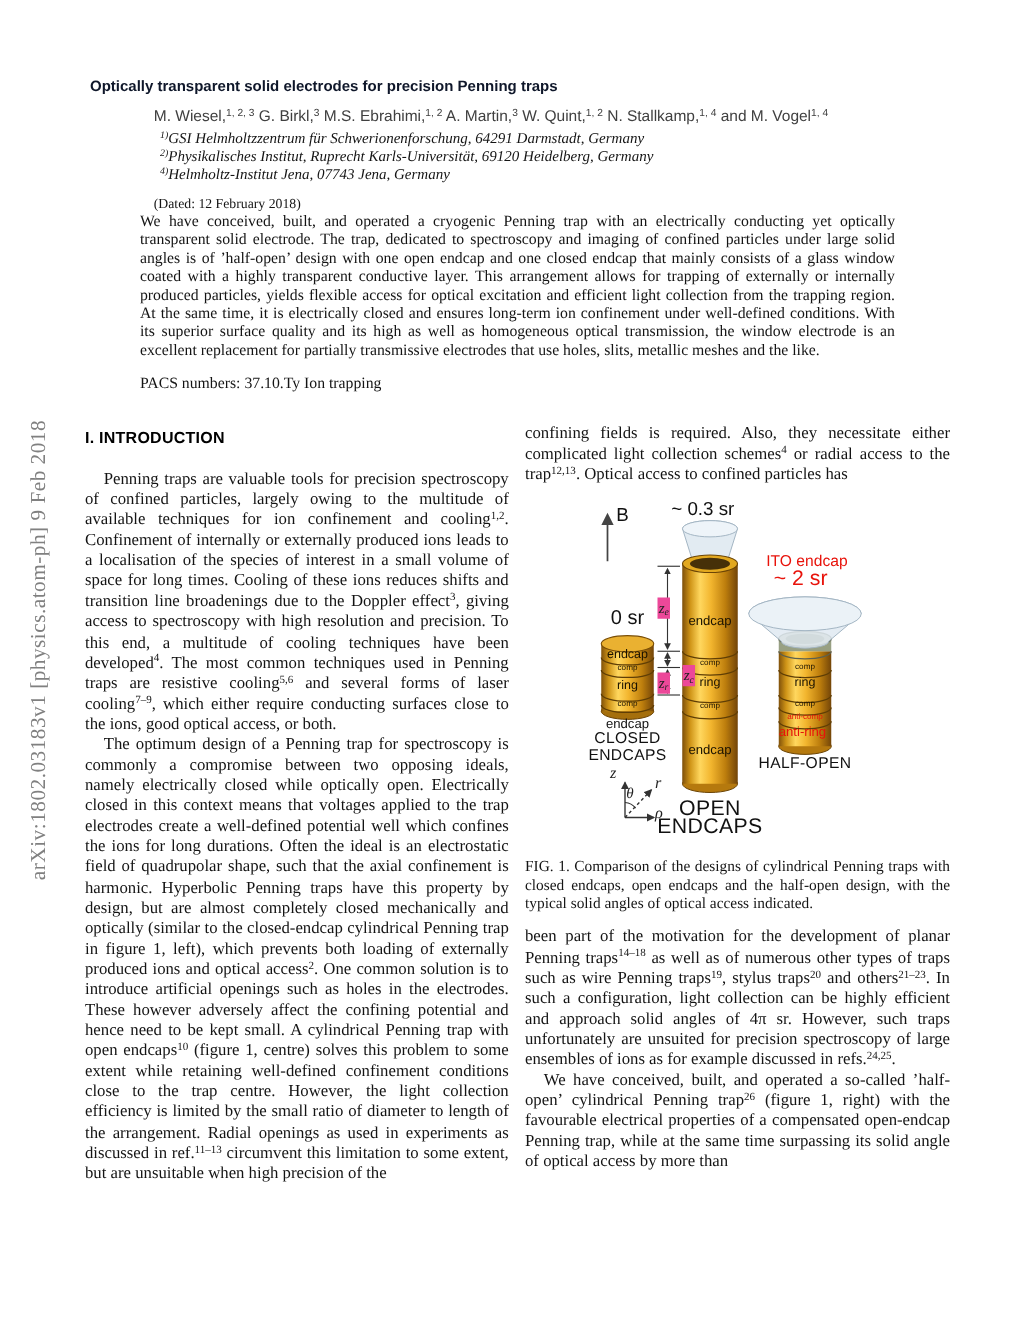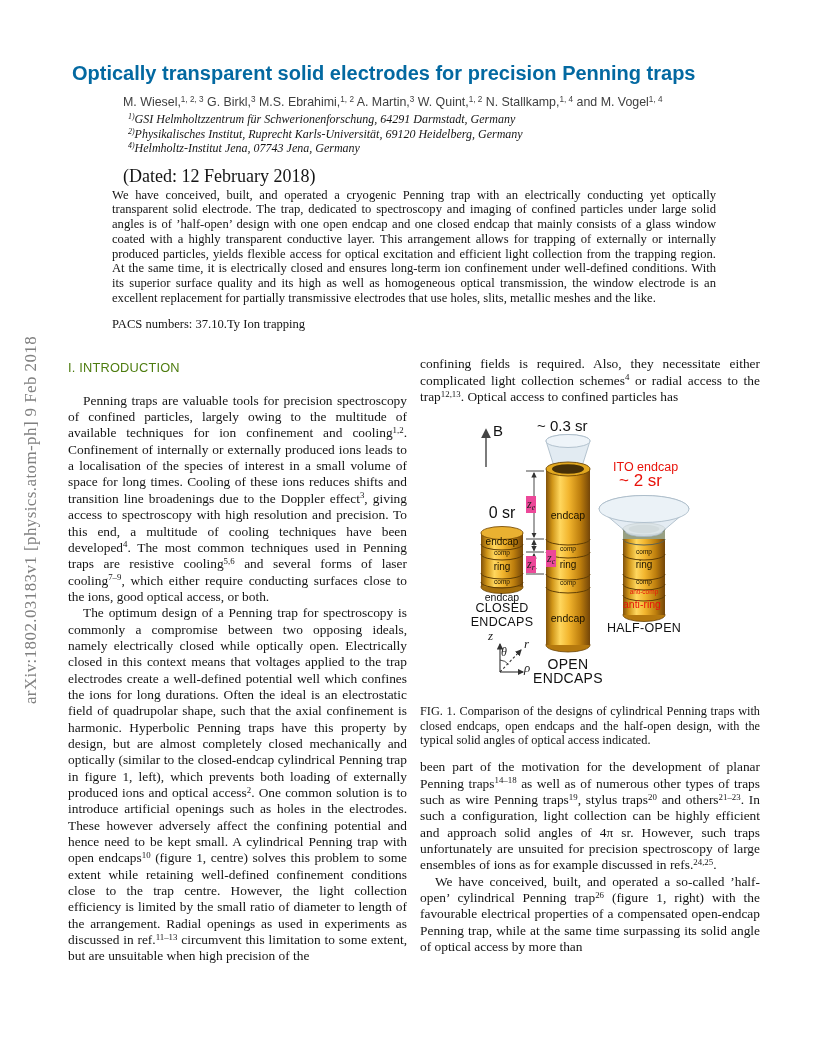--- a/index.html
+++ b/index.html
@@ -4,30 +4,30 @@
 <style>
   html,body{margin:0;padding:0;background:#e8e8e8;}
   .page{position:relative;width:816px;height:1056px;background:#ffffff;margin:0 auto;
         font-family:"Liberation Serif",serif;color:#141414;overflow:hidden;}
   
   .arxiv-strip{position:absolute;left:31px;top:520px;transform:translate(-50%,-50%) rotate(-90deg);
         white-space:nowrap;color:#808080;font-size:17px;letter-spacing:.4px;
         font-family:"Liberation Serif",serif;}
   .content{position:absolute;left:68px;top:0;width:692px;}
   .title{margin:62px 0 0 4px;font-family:"Liberation Sans",sans-serif;font-weight:bold;
-        font-size:20px;color:#0369a1;}
+        font-size:12px;color:#0f172a;}
   .authors{margin:10px 0 0 55px;font-family:"Liberation Sans",sans-serif;font-size:12.4px;color:#404040;}
   .affils{margin:3px 0 0 60px;font-style:italic;font-size:12px;line-height:14.6px;}
-  .dated{margin:10px 0 0 55px;font-size:18px;}
+  .dated{margin:10px 0 0 55px;font-size:11px;}
   .abstract{margin:1px 44px 0 44px;font-size:12.6px;line-height:14.7px;text-align:justify;}
   .pacs{margin:12px 44px 0 44px;font-size:12.6px;}
   .columns{display:flex;gap:13px;margin-top:24px;}
   .col{width:340px;font-size:13.4px;line-height:16.35px;text-align:justify;}
-  .section-heading{font-family:"Liberation Sans",sans-serif;font-weight:normal;font-size:12.8px;
-        letter-spacing:.2px;margin:4px 0 16px 0;color:#4d7c0f;}
+  .section-heading{font-family:"Liberation Sans",sans-serif;font-weight:bold;font-size:12.8px;
+        letter-spacing:.2px;margin:4px 0 16px 0;color:#000000;}
   .col p{margin:0;text-indent:15px;}
   .col p.cont{text-indent:0;}
   sup{font-size:66%;line-height:0;vertical-align:baseline;position:relative;top:-0.5em;white-space:nowrap;}
   sub{font-size:66%;line-height:0;vertical-align:baseline;position:relative;top:0.25em;}
   
   figure{margin:12px 0 0 0;}
   .fig-canvas{position:relative;width:340px;height:272px;}
   .fig-canvas svg{position:absolute;left:0;top:0;}
   .flab{position:absolute;font-family:"Liberation Sans",sans-serif;color:#111;white-space:nowrap;}
   .gold-lab{color:#1a1200;}
@@ -181,21 +181,21 @@
             <span class="flab gold-lab" style="left:61px;top:157px;width:42px;text-align:center;font-size:6.5px;">comp</span>
             <span class="flab" style="left:61px;top:172px;width:42px;text-align:center;font-size:10.5px;">endcap</span>
 
             <span class="flab" style="left:33px;top:185px;width:98px;text-align:center;font-size:12.5px;line-height:13.5px;letter-spacing:.3px;"><span>CLOSED</span><br><span>ENDCAPS</span></span>
 
             <span class="flab axis-label" style="left:68px;top:211px;">z</span>
             <span class="flab axis-label" style="left:81px;top:227px;font-size:12px;">θ</span>
             <span class="flab axis-label" style="left:104px;top:219px;">r</span>
             <span class="flab axis-label" style="left:104px;top:243px;">ρ</span>
 
-            <span class="flab" style="left:99px;top:241px;width:98px;text-align:center;font-size:14px;line-height:13.5px;letter-spacing:.3px;"><span>OPEN</span><br><span>ENDCAPS</span></span>
+            <span class="flab" style="left:99px;top:241px;width:98px;text-align:center;font-size:17px;line-height:13.5px;letter-spacing:.3px;"><span>OPEN</span><br><span>ENDCAPS</span></span>
 
             <span class="flab gold-lab" style="left:203px;top:127px;width:42px;text-align:center;font-size:6.5px;">comp</span>
             <span class="flab gold-lab" style="left:203px;top:140px;width:42px;text-align:center;font-size:10px;">ring</span>
             <span class="flab gold-lab" style="left:203px;top:156.5px;width:42px;text-align:center;font-size:6.5px;">comp</span>
             <span class="flab red" style="left:203px;top:167px;width:42px;text-align:center;font-size:6.5px;">anti-comp</span>
             <span class="flab red" style="left:203px;top:179px;width:19px;text-align:center;font-size:10.5px;">anti-ring</span>
 
             <span class="flab" style="left:175px;top:203px;width:98px;text-align:center;font-size:12.5px;letter-spacing:.3px;">HALF-OPEN</span>
           </div>
 

